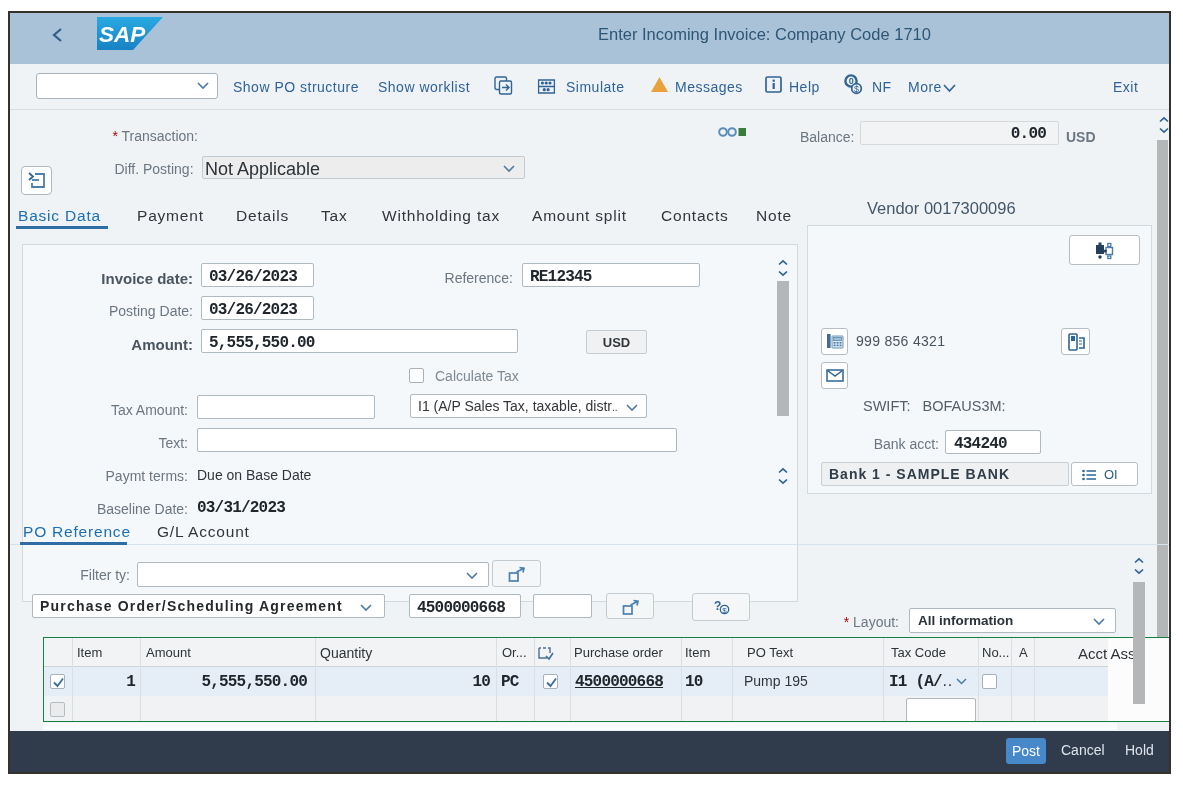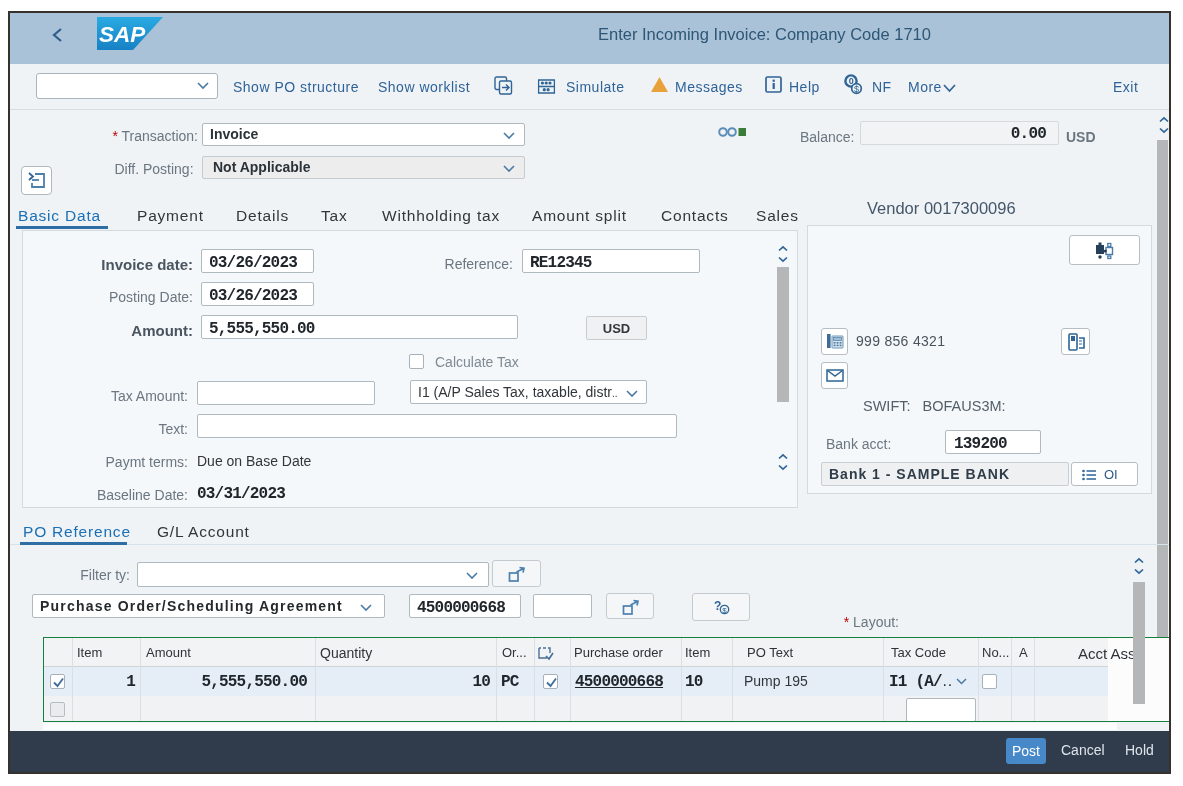--- a/index.html
+++ b/index.html
@@ -86,29 +86,23 @@
     </svg>
     <div class="tbtxt abs" style="left:862px;top:15px">NF</div>
     <div class="tbtxt abs" style="left:898px;top:15px">More</div>
     <svg class="abs" style="left:933px;top:20px" width="13" height="9" viewBox="0 0 13 9">
         <path d="M1 1 L6.5 7 L12 1" fill="none" stroke="#2f6398" stroke-width="1.7"></path>
       </svg>
     <div class="tbtxt abs" style="left:1103px;top:15px">Exit</div>
   </div>
 
   <div class="lbl abs" style="left:90px;top:115px;width:98px;text-align:right"><span style="color:#b00">* </span>Transaction:</div>
-  <div class="inp abs" style="left:192px;top:110px;width:323px;height:23px">
-    <div class="abs" style="left:7px;top:2px;font-size:14px;font-weight:bold;color:#2b3238">Invoice</div>
-    <svg class="abs" style="right:9px;top:8px" width="12" height="8" viewBox="0 0 12 8">
-        <path d="M1 1 L6 6 L11 1" fill="none" stroke="#4a7ba6" stroke-width="1.6"></path>
-      </svg>
-  </div>
   <div class="lbl abs" style="left:100px;top:148px;width:88px;text-align:center">Diff. Posting:</div>
   <div class="inpg abs" style="left:192px;top:143px;width:323px;height:23px">
-    <div class="abs" style="left:10px;top:2px;font-size:14px;font-weight:bold;color:#2b3238">Not Applicable</div>
+    <div class="abs" style="left:2px;top:2px;font-size:18px;font-weight:normal;color:#2b3238">Not Applicable</div>
     <svg class="abs" style="right:9px;top:8px" width="12" height="8" viewBox="0 0 12 8">
         <path d="M1 1 L6 6 L11 1" fill="none" stroke="#4a7ba6" stroke-width="1.6"></path>
       </svg>
   </div>
   <svg class="abs" style="left:708px;top:114px" width="28" height="10" viewBox="0 0 28 10">
     <circle cx="5" cy="5" r="3.8" fill="none" stroke="#5b8db8" stroke-width="2"></circle>
     <circle cx="14" cy="5" r="3.8" fill="none" stroke="#5b8db8" stroke-width="2"></circle>
     <rect x="20.5" y="1" width="7.5" height="8" fill="#3a7d3a"></rect>
   </svg>
   <div class="lbl abs" style="left:790px;top:116px;width:53px;text-align:right">Balance:</div>
@@ -125,24 +119,24 @@
   </div>
 
   <div class="tabact abs" style="left:8px;top:194px">Basic Data</div>
   <div class="abs" style="left:6px;top:213px;width:92px;height:2.5px;background:#2e6ea5"></div>
   <div class="tab abs" style="left:127px;top:194px">Payment</div>
   <div class="tab abs" style="left:226px;top:194px">Details</div>
   <div class="tab abs" style="left:311px;top:194px">Tax</div>
   <div class="tab abs" style="left:372px;top:194px">Withholding tax</div>
   <div class="tab abs" style="left:522px;top:194px">Amount split</div>
   <div class="tab abs" style="left:651px;top:194px">Contacts</div>
-  <div class="tab abs" style="left:746px;top:194px">Sales</div>
+  <div class="tab abs" style="left:746px;top:194px">Note</div>
   <div class="abs" style="left:857px;top:186px;font-size:16.5px;color:#44576a">Vendor 0017300096</div>
 
-  <div class="panel" style="left:12px;top:217px;width:776px;height:278px">
+  <div class="panel" style="left:12px;top:231px;width:776px;height:358px">
     <div class="lblb abs" style="left:28px;top:25px;width:142px;text-align:right">Invoice date:</div>
     <div class="inp abs" style="left:178px;top:18px;width:113px;height:24px">
         <div class="mono abs" style="left:7px;top:4px;font-size:16px;letter-spacing:-0.8px">03/26/2023</div>
       </div>
     <div class="lbl abs" style="left:348px;top:25px;width:142px;text-align:right">Reference:</div>
     <div class="inp abs" style="left:499px;top:18px;width:178px;height:24px">
         <div class="mono abs" style="left:7px;top:4px;font-size:16px;letter-spacing:-0.8px">RE12345</div>
       </div>
     <div class="lbl abs" style="left:28px;top:58px;width:142px;text-align:right">Posting Date:</div>
     <div class="inp abs" style="left:178px;top:51px;width:113px;height:24px">
@@ -217,23 +211,23 @@
         <path d="M11 8 L14 8 M11 11 L14 11" stroke="#2e6496" stroke-width="1.2"></path>
       </svg>
     </div>
     <div class="abs" style="left:13px;top:136px;width:27px;height:27px;background:#fff;border:1px solid #b6bdc3;border-radius:3px">
       <svg class="abs" style="left:4px;top:6px" width="18" height="13" viewBox="0 0 18 13">
         <rect x="1" y="1" width="16" height="11" fill="none" stroke="#2e6496" stroke-width="1.5"></rect>
         <path d="M1.5 1.5 L9 7 L16.5 1.5" fill="none" stroke="#2e6496" stroke-width="1.5"></path>
       </svg>
     </div>
     <div class="abs" style="left:55px;top:172px;font-size:14.5px;color:#545e68">SWIFT:&nbsp;&nbsp; BOFAUS3M:</div>
-    <div class="lbl abs" style="left:18px;top:210px;width:120px;text-align:left">Bank acct:</div>
+    <div class="lbl abs" style="left:11px;top:210px;width:120px;text-align:right">Bank acct:</div>
     <div class="inp abs" style="left:137px;top:204px;width:96px;height:24px">
-        <div class="mono abs" style="left:8px;top:4px;font-size:16px;letter-spacing:-0.8px">139200</div>
+        <div class="mono abs" style="left:8px;top:4px;font-size:16px;letter-spacing:-0.8px">434240</div>
       </div>
     <div class="abs" style="left:13px;top:236px;width:248px;height:24px;background:#eef0f1;border:1px solid #c8ced2;border-radius:2px">
       <div class="abs" style="left:7px;top:3px;font-size:14px;font-weight:bold;letter-spacing:1px;color:#2f3c49">Bank 1 - SAMPLE BANK</div>
     </div>
     <div class="abs" style="left:263px;top:236px;width:67px;height:24px;background:#fff;border:1px solid #b6bdc3;border-radius:3px">
       <svg class="abs" style="left:10px;top:6px" width="14" height="12" viewBox="0 0 14 12">
         <circle cx="1.5" cy="2" r="1.3" fill="#2e6496"></circle>
           <circle cx="1.5" cy="6" r="1.3" fill="#2e6496"></circle>
           <circle cx="1.5" cy="10" r="1.3" fill="#2e6496"></circle>
         <path d="M4.5 2 L14 2 M4.5 6 L14 6 M4.5 10 L14 10" stroke="#2e6496" stroke-width="1.7"></path>
@@ -285,20 +279,26 @@
     </svg>
   </div>
   <div class="abs" style="left:682px;top:580px;width:58px;height:28px;background:#f5f6f7;border:1px solid #c3cad0;border-radius:3px">
     <svg class="abs" style="left:21px;top:5px" width="16" height="16" viewBox="0 0 16 16">
       <text x="0" y="11" font-size="12" font-weight="bold" fill="#2e6496" font-family="Liberation Sans">?</text>
       <circle cx="10.5" cy="10.5" r="4.2" fill="none" stroke="#2e6496" stroke-width="1.3"></circle>
       <text x="8.3" y="13.6" font-size="8" fill="#2e6496" font-family="Liberation Sans">$</text>
     </svg>
   </div>
   <div class="lbl abs" style="left:790px;top:601px;width:99px;text-align:right"><span style="color:#b00">* </span>Layout:</div>
+  <div class="inp abs" style="left:899px;top:595px;width:207px;height:25px">
+    <div class="abs" style="left:8px;top:4px;font-size:13.5px;font-weight:bold;color:#2b3238">All information</div>
+    <svg class="abs" style="right:10px;top:9px" width="12" height="8" viewBox="0 0 12 8">
+        <path d="M1 1 L6 6 L11 1" fill="none" stroke="#4a7ba6" stroke-width="1.6"></path>
+      </svg>
+  </div>
 
   <div class="abs" style="left:33px;top:624px;width:1179px;height:85px;background:#fcfcfd;border:1px solid #15803d;overflow:hidden">
     <div class="abs" style="left:0;top:0;width:1064px;height:29px;background:#f2f3f4;border-bottom:1px solid #cfd3d6"></div>
     <div class="abs" style="left:0;top:29px;width:1064px;height:29px;background:#e5eef7"></div>
     <div class="abs" style="left:0;top:58px;width:1064px;height:27px;background:#f1f2f3"></div>
 
     <div class="abs" style="left:28px;top:0;width:1px;height:85px;background:#dbdfe2"></div>
     <div class="abs" style="left:96px;top:0;width:1px;height:85px;background:#dbdfe2"></div>
     <div class="abs" style="left:271px;top:0;width:1px;height:85px;background:#dbdfe2"></div>
     <div class="abs" style="left:452px;top:0;width:1px;height:85px;background:#dbdfe2"></div>

